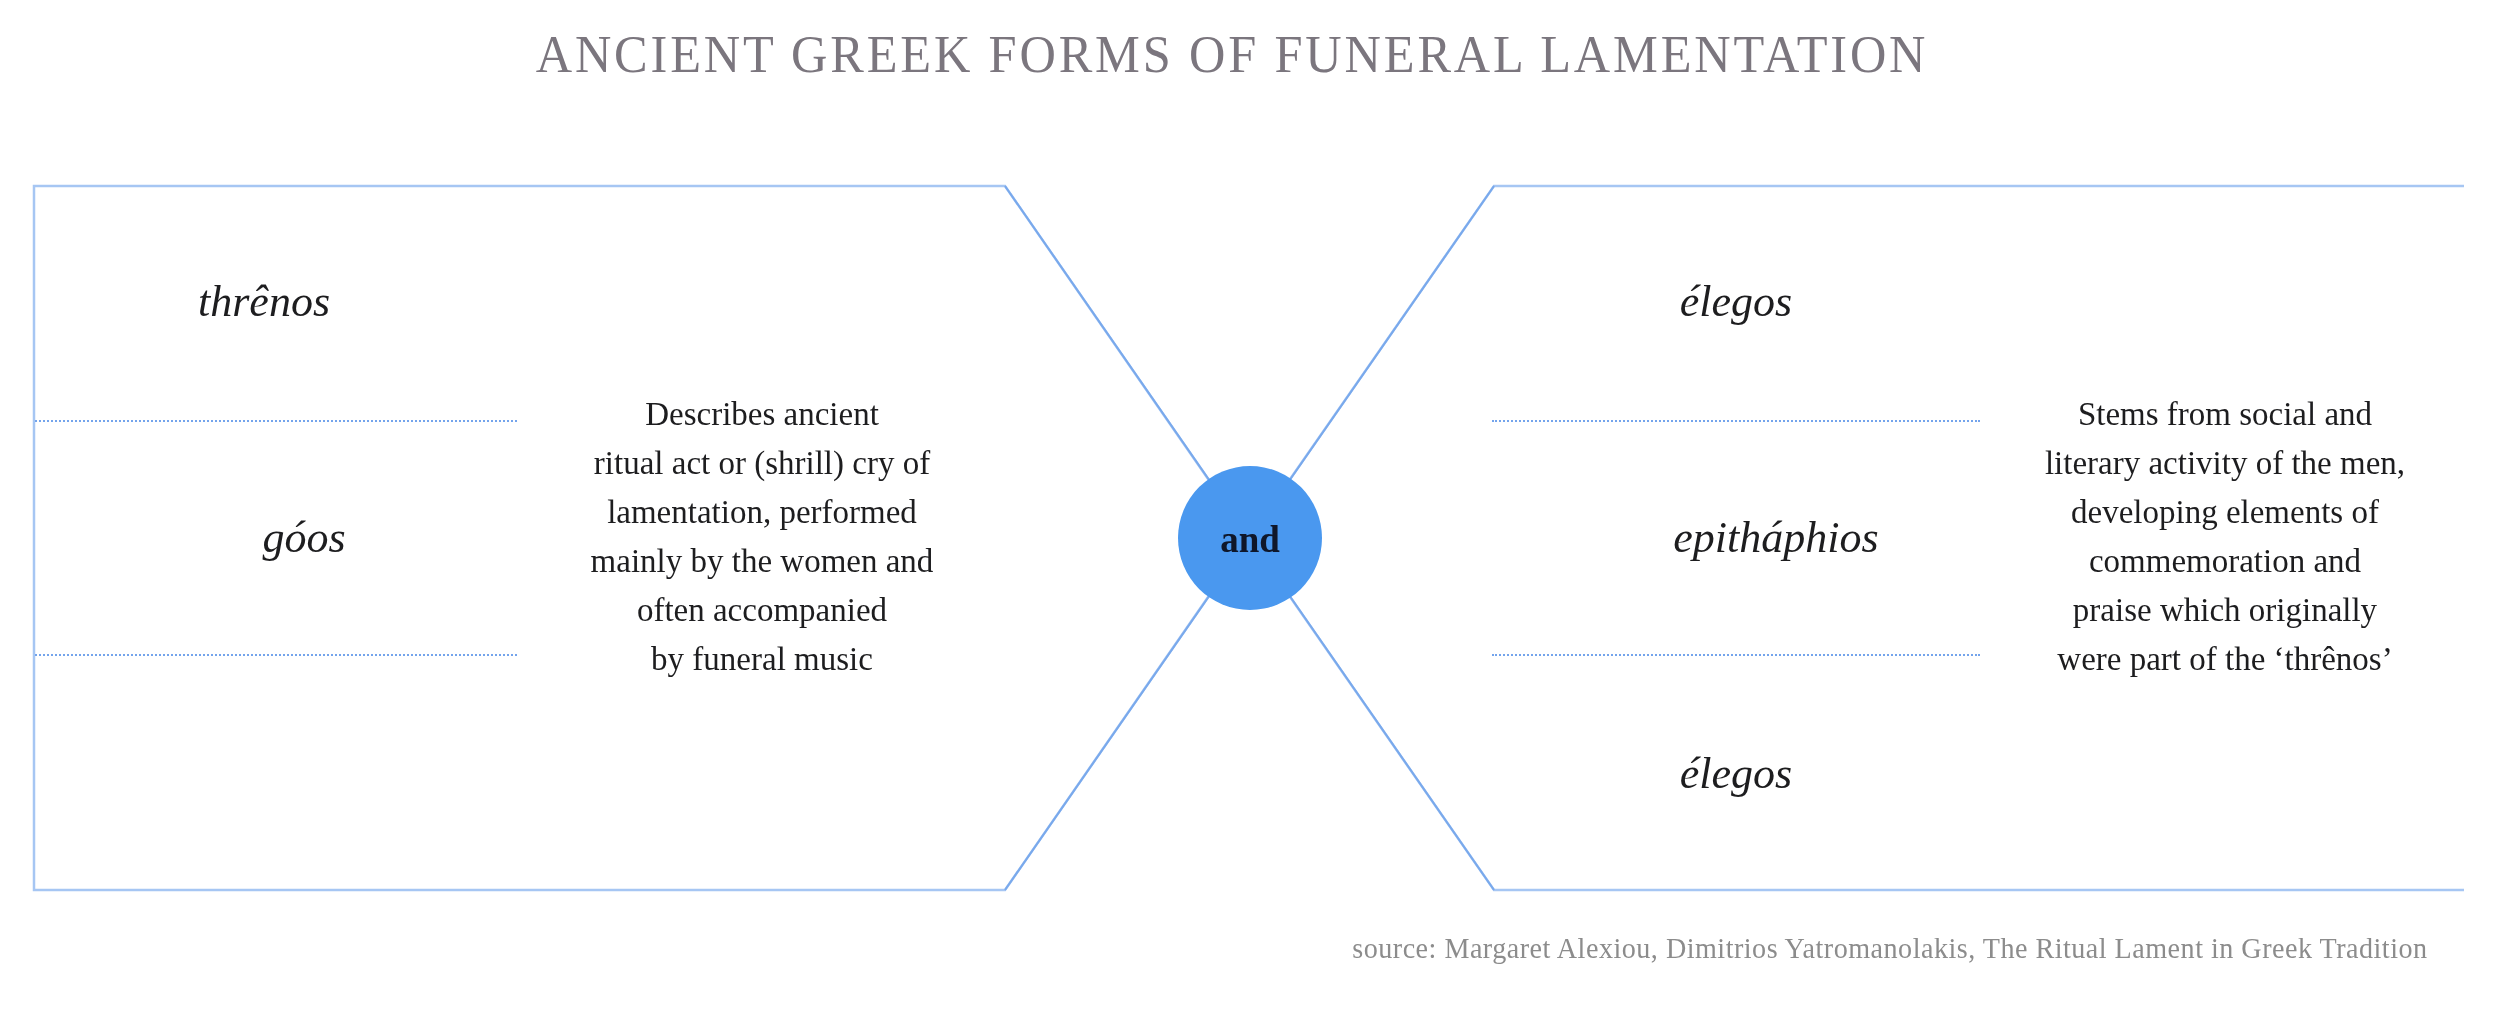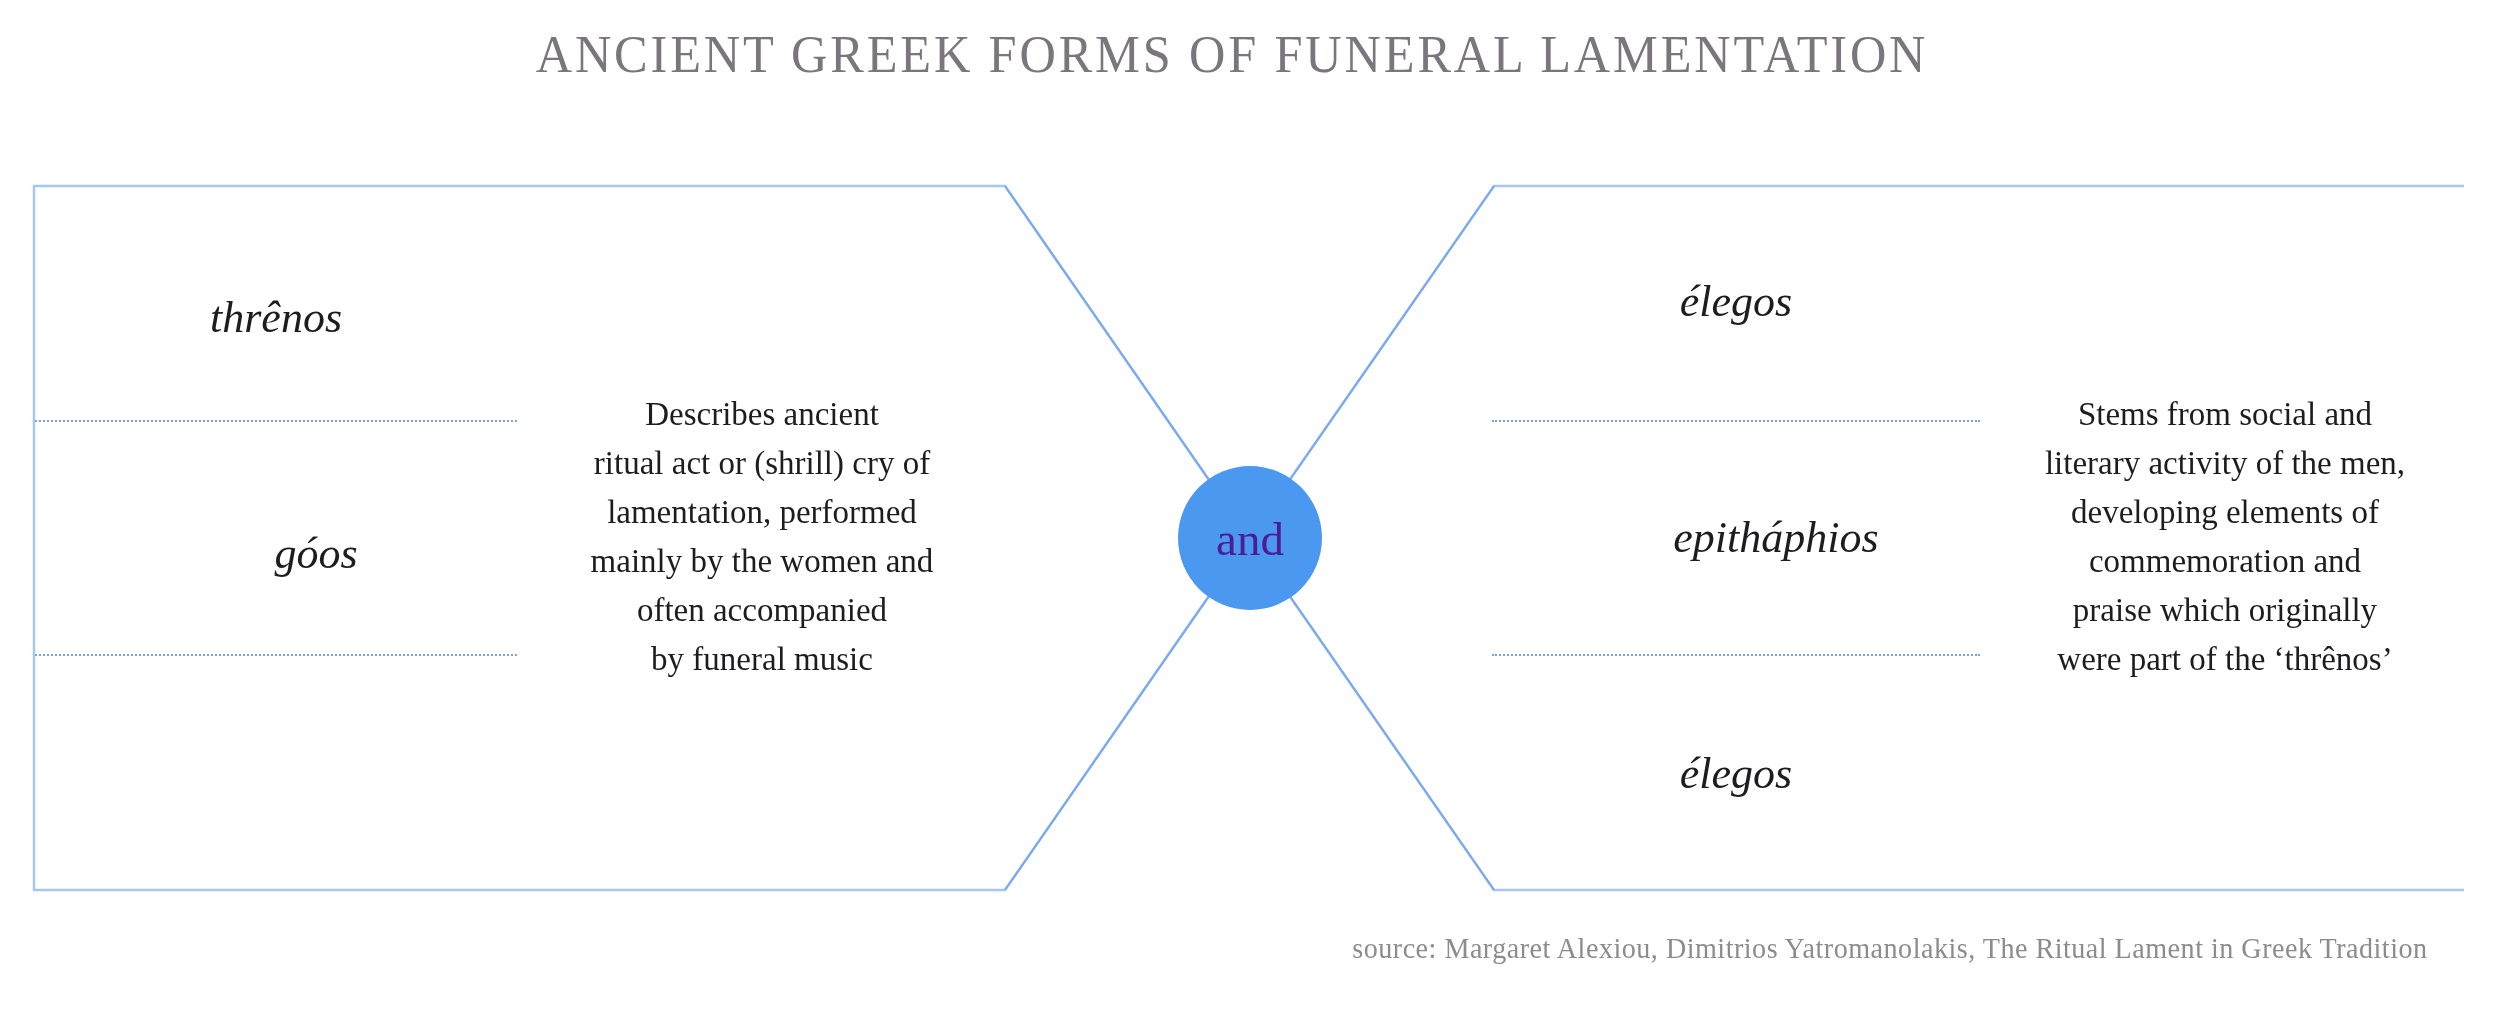--- a/index.html
+++ b/index.html
@@ -52,21 +52,21 @@
   .sep.row2 { top: 654px; }
   .term {
     position: absolute;
     width: 482px;
     text-align: center;
     font-style: italic;
     font-size: 44px;
     line-height: 1;
     color: var(--text-color);
   }
-  .term.l { left: 35px; margin-top: 16px; }
+  .term.l { left: 23px; }
   .term.r { left: 1492px; width: 488px; }
   .term.row1 { top: 280px; }
   .term.row2 { top: 516px; padding-left: 40px; }
   .term.row3 { top: 752px; }
   .desc {
     position: absolute;
     top: 390px;
     width: 496px;
     text-align: center;
     font-size: 33px;
@@ -82,23 +82,23 @@
     top: 466px;
     width: 144px;
     height: 144px;
     border-radius: 50%;
     background: var(--accent-color);
     display: flex;
     align-items: center;
     justify-content: center;
   }
   .connector .label {
-    color: #4c1d95;
-    font-weight: 400;
-    font-size: 47px;
+    color: #0f172a;
+    font-weight: 700;
+    font-size: 37px;
     line-height: 1;
     padding-top: 2px;
   }
   .source {
     position: absolute;
     right: 36px;
     top: 932px;
     font-size: 29px;
     letter-spacing: 0.5px;
     color: var(--source-color);

